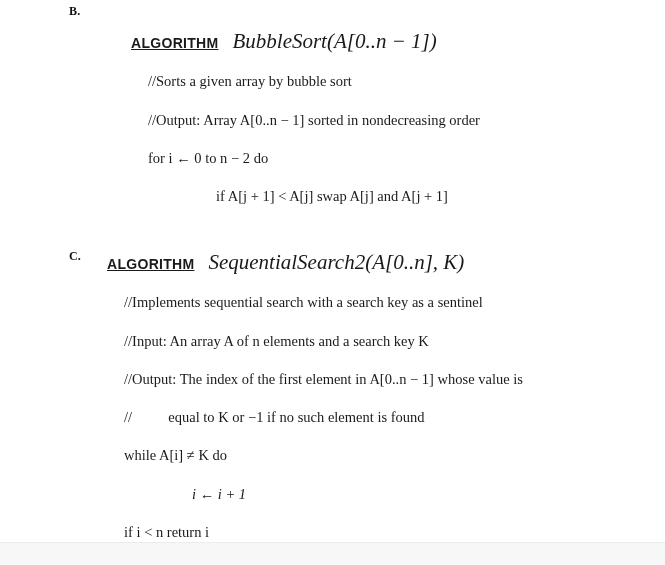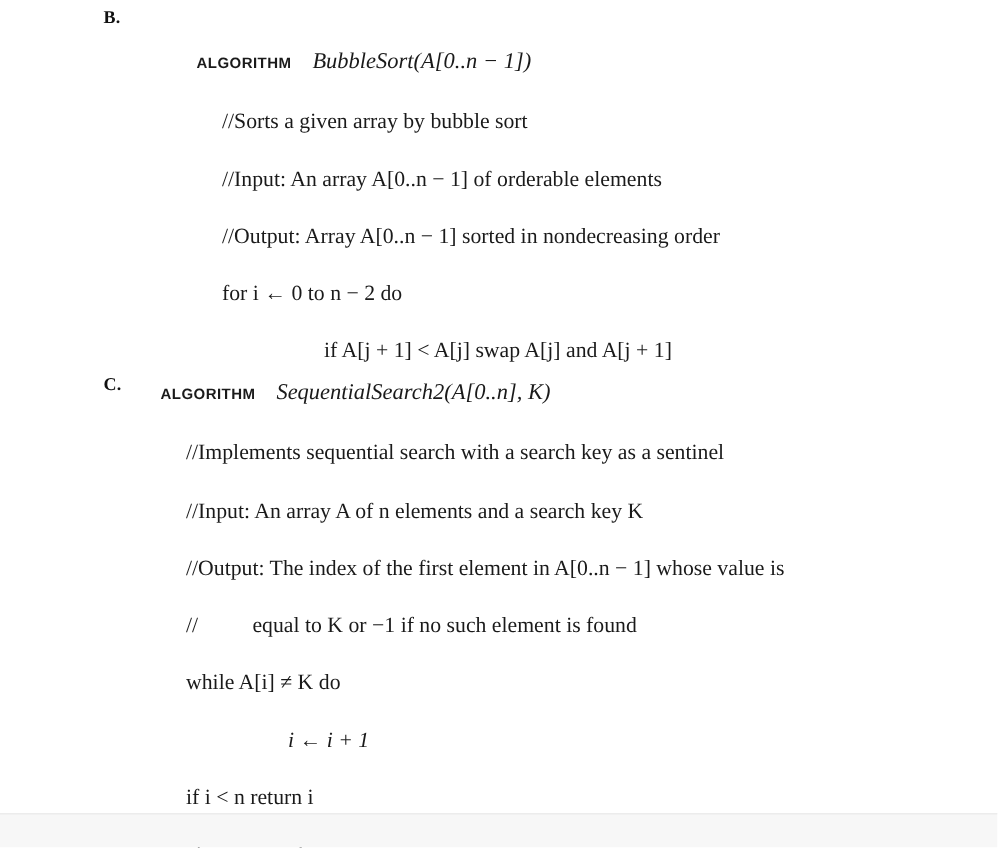--- a/index.html
+++ b/index.html
@@ -51,26 +51,27 @@
     color: #1a1a1a;
     white-space: nowrap;
   }
   .algo-head {
     margin: 0 0 3px 0;
     white-space: nowrap;
   }
   .kw-algorithm {
     font-family: "Liberation Sans", "DejaVu Sans", sans-serif;
     font-weight: bold;
-    font-size: 10px;
+    font-size: 14px;
     letter-spacing: 0.3px;
+    text-decoration: underline;
   }
   .algo-name {
     font-style: italic;
-    font-size: 15px;
+    font-size: 21px;
     margin-left: 14px;
   }
   .code-body {
     margin: 0;
   }
   .line {
     white-space: pre;
     height: 22.3px;
     line-height: 22.3px;
     margin-top: 16px;
@@ -96,21 +97,20 @@
   <div class="sec-label" style="left:69px; top:4px;">B.</div>
 
   <div class="algo-block" style="left:131px; top:30px;">
 
     <div class="algo-head">
       <span class="kw-algorithm">ALGORITHM</span><span class="algo-name">BubbleSort(A[0..n − 1])</span>
     </div>
 
     <div class="code-body">
       <div class="line comment ind-1">//Sorts a given array by bubble sort</div>
-      <div class="line comment ind-1">//Input: An array A[0..n − 1] of orderable elements</div>
       <div class="line comment ind-1">//Output: Array A[0..n − 1] sorted in nondecreasing order</div>
       <div class="line bold ind-1">for i ← 0 to n − 2 do</div>
       <div class="line bold ind-3">if A[j + 1] &lt; A[j] swap A[j] and A[j + 1]</div>
     </div>
   </div>
 
   <div class="sec-label" style="left:69px; top:249px;">C.</div>
 
   <div class="algo-block" style="left:107px; top:251px;">
 

